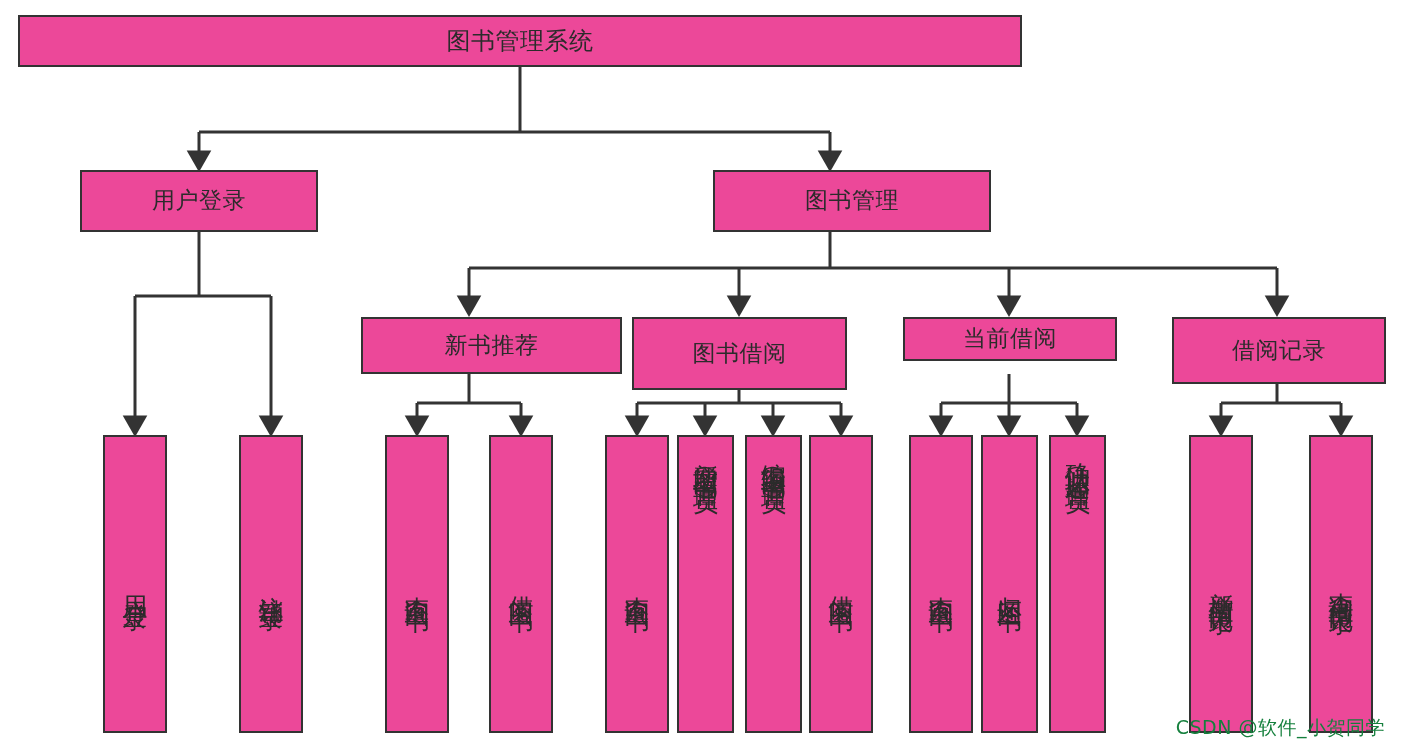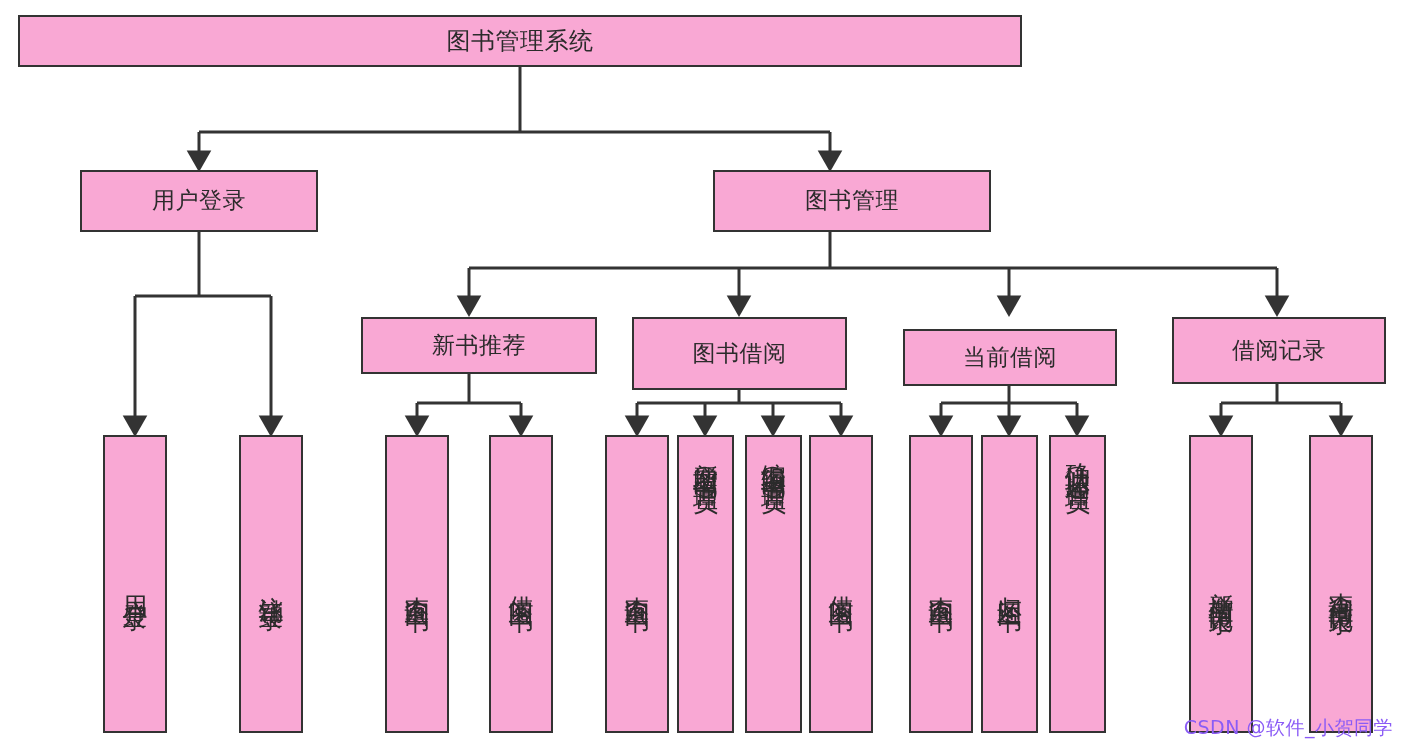--- a/index.html
+++ b/index.html
@@ -22,21 +22,21 @@
     position: absolute;
     left: 0;
     top: 0;
     width: 1405px;
     height: 747px;
     pointer-events: none;
   }
   .node {
     position: absolute;
     box-sizing: border-box;
-    background: #f9a8d4;
+    background: #ec4899;
     border: 2px solid #333333;
     display: flex;
     align-items: center;
     justify-content: center;
     color: #2b2b2b;
   }
   .node .label {
     display: block;
     text-align: center;
     line-height: 1.18;
@@ -60,24 +60,24 @@
   .node.vert .label {
     writing-mode: vertical-rl;
     text-orientation: upright;
     font-size: 25px;
     line-height: 1;
     letter-spacing: 4px;
     white-space: nowrap;
   }
   #watermark {
     position: absolute;
-    right: 12px;
+    right: 20px;
     bottom: 6px;
     font-size: 19px;
-    color: #8b5cf6;
+    color: #15803d;
     letter-spacing: 0.5px;
     white-space: nowrap;
     font-family: "DejaVu Sans", "Liberation Sans", sans-serif;
   }
 </style>
 </head>
 <body>
 
 <div id="canvas">
 
@@ -140,29 +140,29 @@
   </div>
 
   <div class="node horiz" style="left:80px; top:170px; width:238px; height:62px;">
     <span class="label">用户登录</span>
   </div>
 
   <div class="node horiz" style="left:713px; top:170px; width:278px; height:62px;">
     <span class="label">图书管理</span>
   </div>
 
-  <div class="node horiz" style="left:361px; top:317px; width:236px; height:57px;">
+  <div class="node horiz" style="left:361px; top:317px; width:261px; height:57px;">
     <span class="label">新书推荐</span>
   </div>
 
   <div class="node horiz" style="left:632px; top:317px; width:215px; height:73px;">
     <span class="label">图书借阅</span>
   </div>
 
-  <div class="node horiz" style="left:903px; top:329px; width:214px; height:57px;">
+  <div class="node horiz" style="left:903px; top:317px; width:214px; height:44px;">
     <span class="label">当前借阅</span>
   </div>
 
   <div class="node horiz" style="left:1172px; top:317px; width:214px; height:67px;">
     <span class="label">借阅记录</span>
   </div>
 
   <div class="node vert" style="left:103px; top:435px; width:64px; height:298px;">
     <span class="label">用户登录</span>
   </div>

